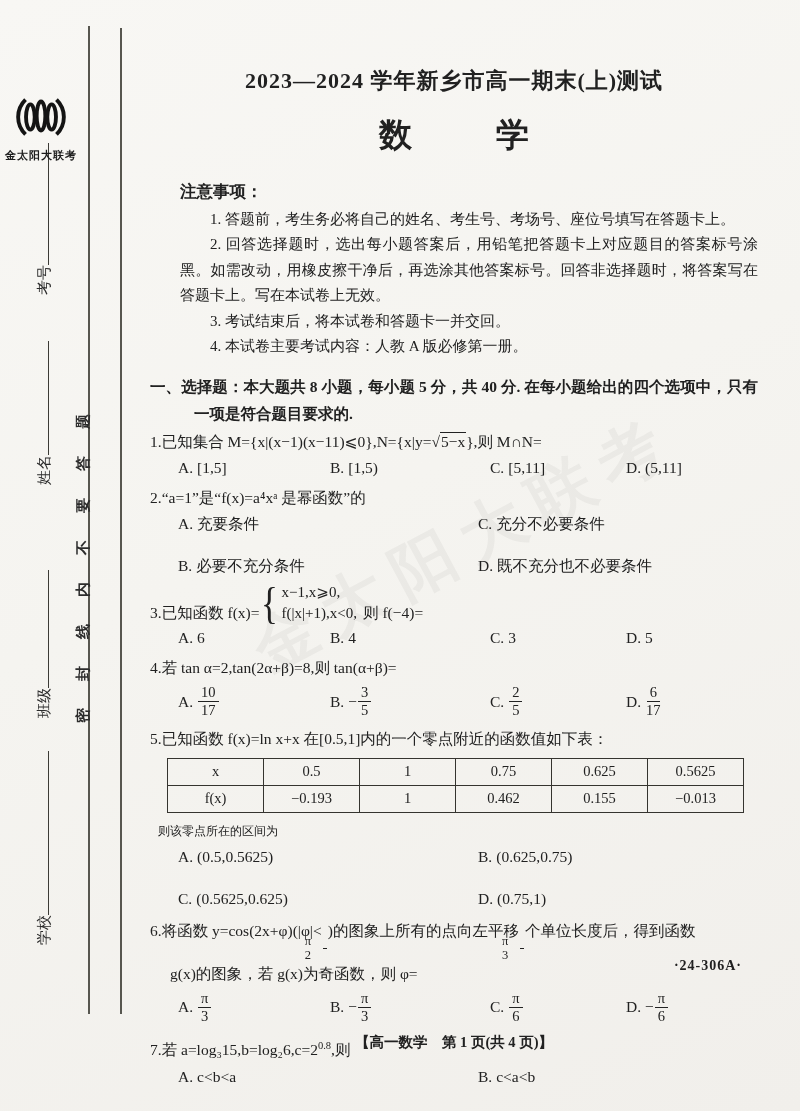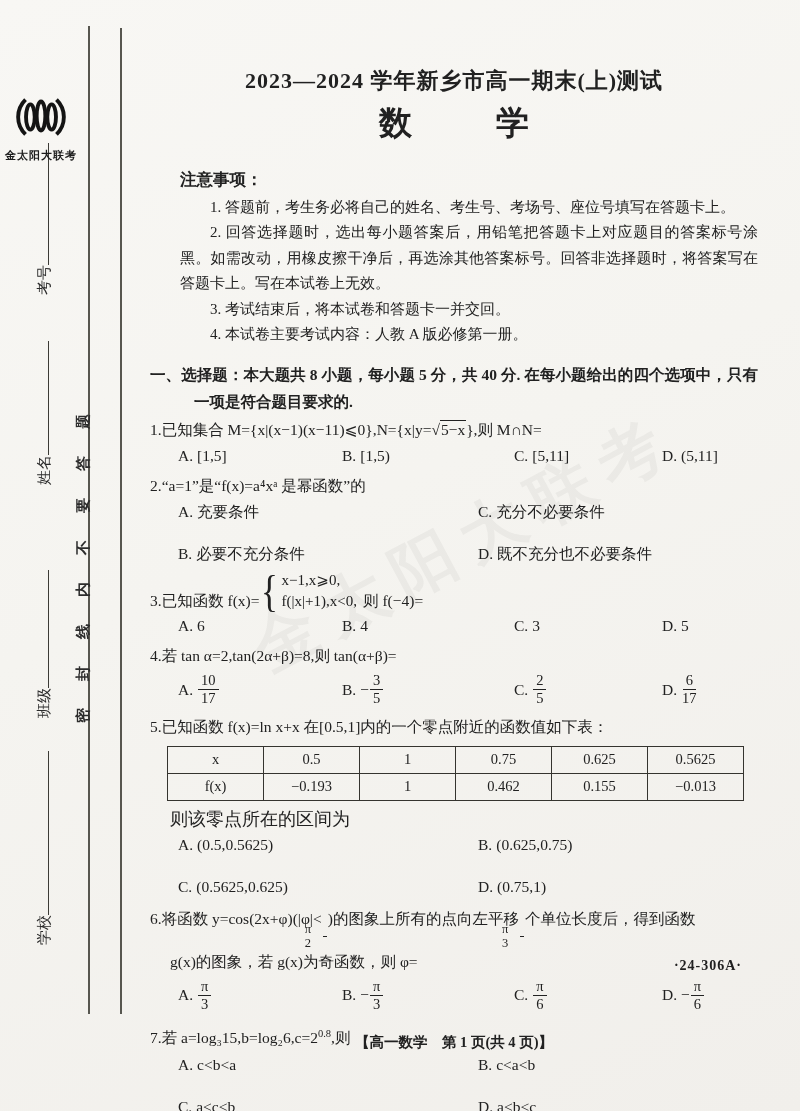--- a/index.html
+++ b/index.html
@@ -30,50 +30,50 @@
     position:absolute;left:230px;top:500px;transform:rotate(-28deg);
     font-size:64px;color:rgba(90,90,90,0.06);font-weight:bold;letter-spacing:14px;
     white-space:nowrap;pointer-events:none;
   }
   
   .content{position:absolute;left:150px;top:0;width:608px;}
   .logo{position:absolute;left:2px;top:88px;width:78px;text-align:center;}
   .logo svg{display:block;margin:0 auto;}
   .logo .logo-label{font-size:11px;font-weight:bold;letter-spacing:1px;color:#1c1c1c;margin-top:2px;white-space:nowrap;}
   .title{margin:0;padding-top:64px;text-align:center;font-size:22px;font-weight:bold;line-height:34px;letter-spacing:1px;}
-  .subject{margin:0;text-align:center;font-size:33px;font-weight:bold;line-height:50px;letter-spacing:84px;padding-left:84px;}
+  .subject{margin:12px;text-align:center;font-size:33px;font-weight:bold;line-height:50px;letter-spacing:84px;padding-left:84px;}
   .notices{margin:20px 0 0 30px;}
   .notices h3{margin:0 0 3px 0;font-size:16.5px;font-weight:bold;line-height:24px;}
   .notices p{margin:0;font-size:15px;line-height:25.4px;text-indent:2em;text-align:justify;}
   .section-head{
     margin:15px 0 0 0;font-size:15.5px;font-weight:bold;line-height:26.5px;
     padding-left:44px;text-indent:-44px;text-align:justify;
   }
   .qstem{margin:3px 0 0 0;font-size:15.5px;line-height:24px;padding-left:20px;text-indent:-20px;text-align:justify;}
-  .opts4{display:grid;grid-template-columns:152px 160px 136px auto;padding-left:28px;margin-top:2px;font-size:15.5px;line-height:24px;align-items:center;gap:12px;}
+  .opts4{display:grid;grid-template-columns:152px 160px 136px auto;padding-left:28px;margin-top:2px;font-size:15.5px;line-height:24px;align-items:center;}
   .opts2{display:grid;grid-template-columns:300px auto;row-gap:18px;padding-left:28px;margin-top:2px;font-size:15.5px;line-height:24px;}
   .opt{white-space:nowrap;}
   .opt .lab{margin-right:4px;}
   
   .sqrt{white-space:nowrap;}
   .sqrt .rad{border-top:1.2px solid #222;padding:0 1px;}
   .frac{display:inline-flex;flex-direction:column;align-items:center;vertical-align:middle;line-height:1.15;font-size:14.5px;margin:2px 1px;}
   .frac .num{border-bottom:1.2px solid #222;padding:0 3px;}
   .sfrac{display:inline-flex;flex-direction:column;align-items:center;vertical-align:-9px;line-height:1.05;font-size:12.5px;margin:0 1px;}
   .sfrac .num{border-bottom:1px solid #222;padding:0 2px;}
   .cases{display:inline-flex;align-items:center;vertical-align:middle;text-indent:0;}
   .cases .brace{font-size:44px;font-weight:200;line-height:0.9;margin-right:1px;transform:scaleX(.8);}
   .cases .col{display:inline-flex;flex-direction:column;line-height:21px;font-size:15px;}
   .q3row{display:flex;align-items:flex-end;margin-top:4px;font-size:15.5px;}
   .q3row .then{margin-left:6px;}
   sup{font-size:10.5px;}
   
   .q5table{border-collapse:collapse;margin:7px 0 4px 17px;}
   .q5table td{border:1.6px solid #35342f;width:95px;height:26px;text-align:center;font-size:14.5px;padding:0;}
-  .stem2{margin:6px 0 0 20px;font-size:18px;line-height:24px;}
+  .stem2{margin:6px 0 0 8px;font-size:12px;line-height:24px;}
   
   .fopt{display:flex;align-items:center;white-space:nowrap;}
   .fopt .lab{margin-right:4px;}
   
   .footer-center{position:absolute;left:150px;width:608px;top:1006px;text-align:center;font-size:14.5px;font-weight:bold;margin-top:27px;}
   .footer-right{position:absolute;right:58px;top:958px;font-size:14px;font-weight:bold;letter-spacing:1px;}
   .mt6{margin-top:6px}.mt8{margin-top:8px}
 </style>
 </head>
 <body>

